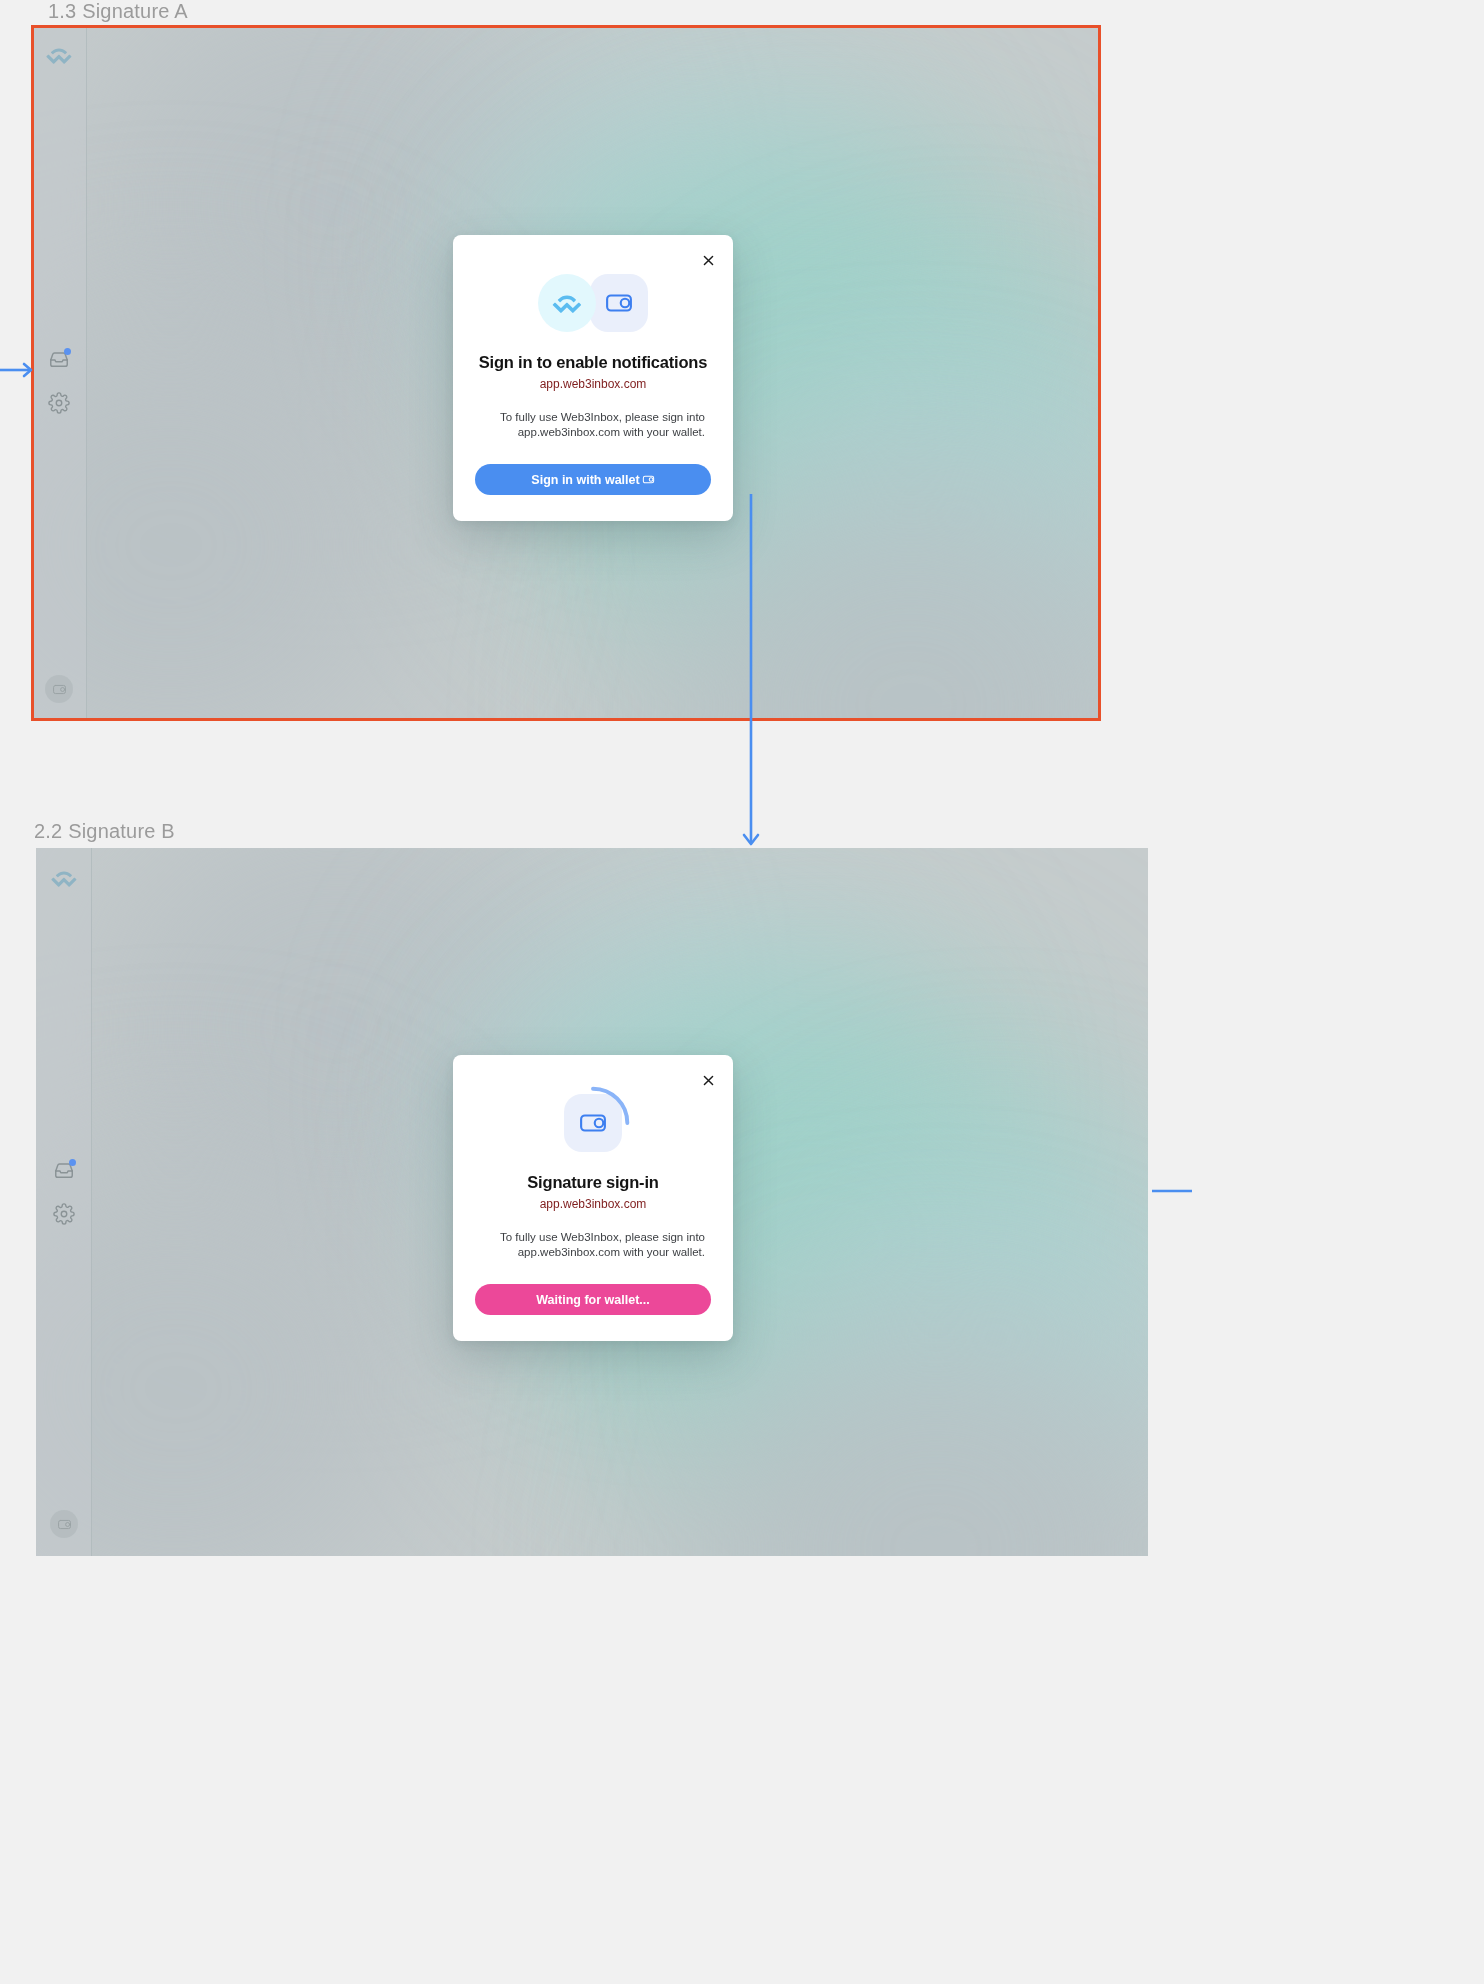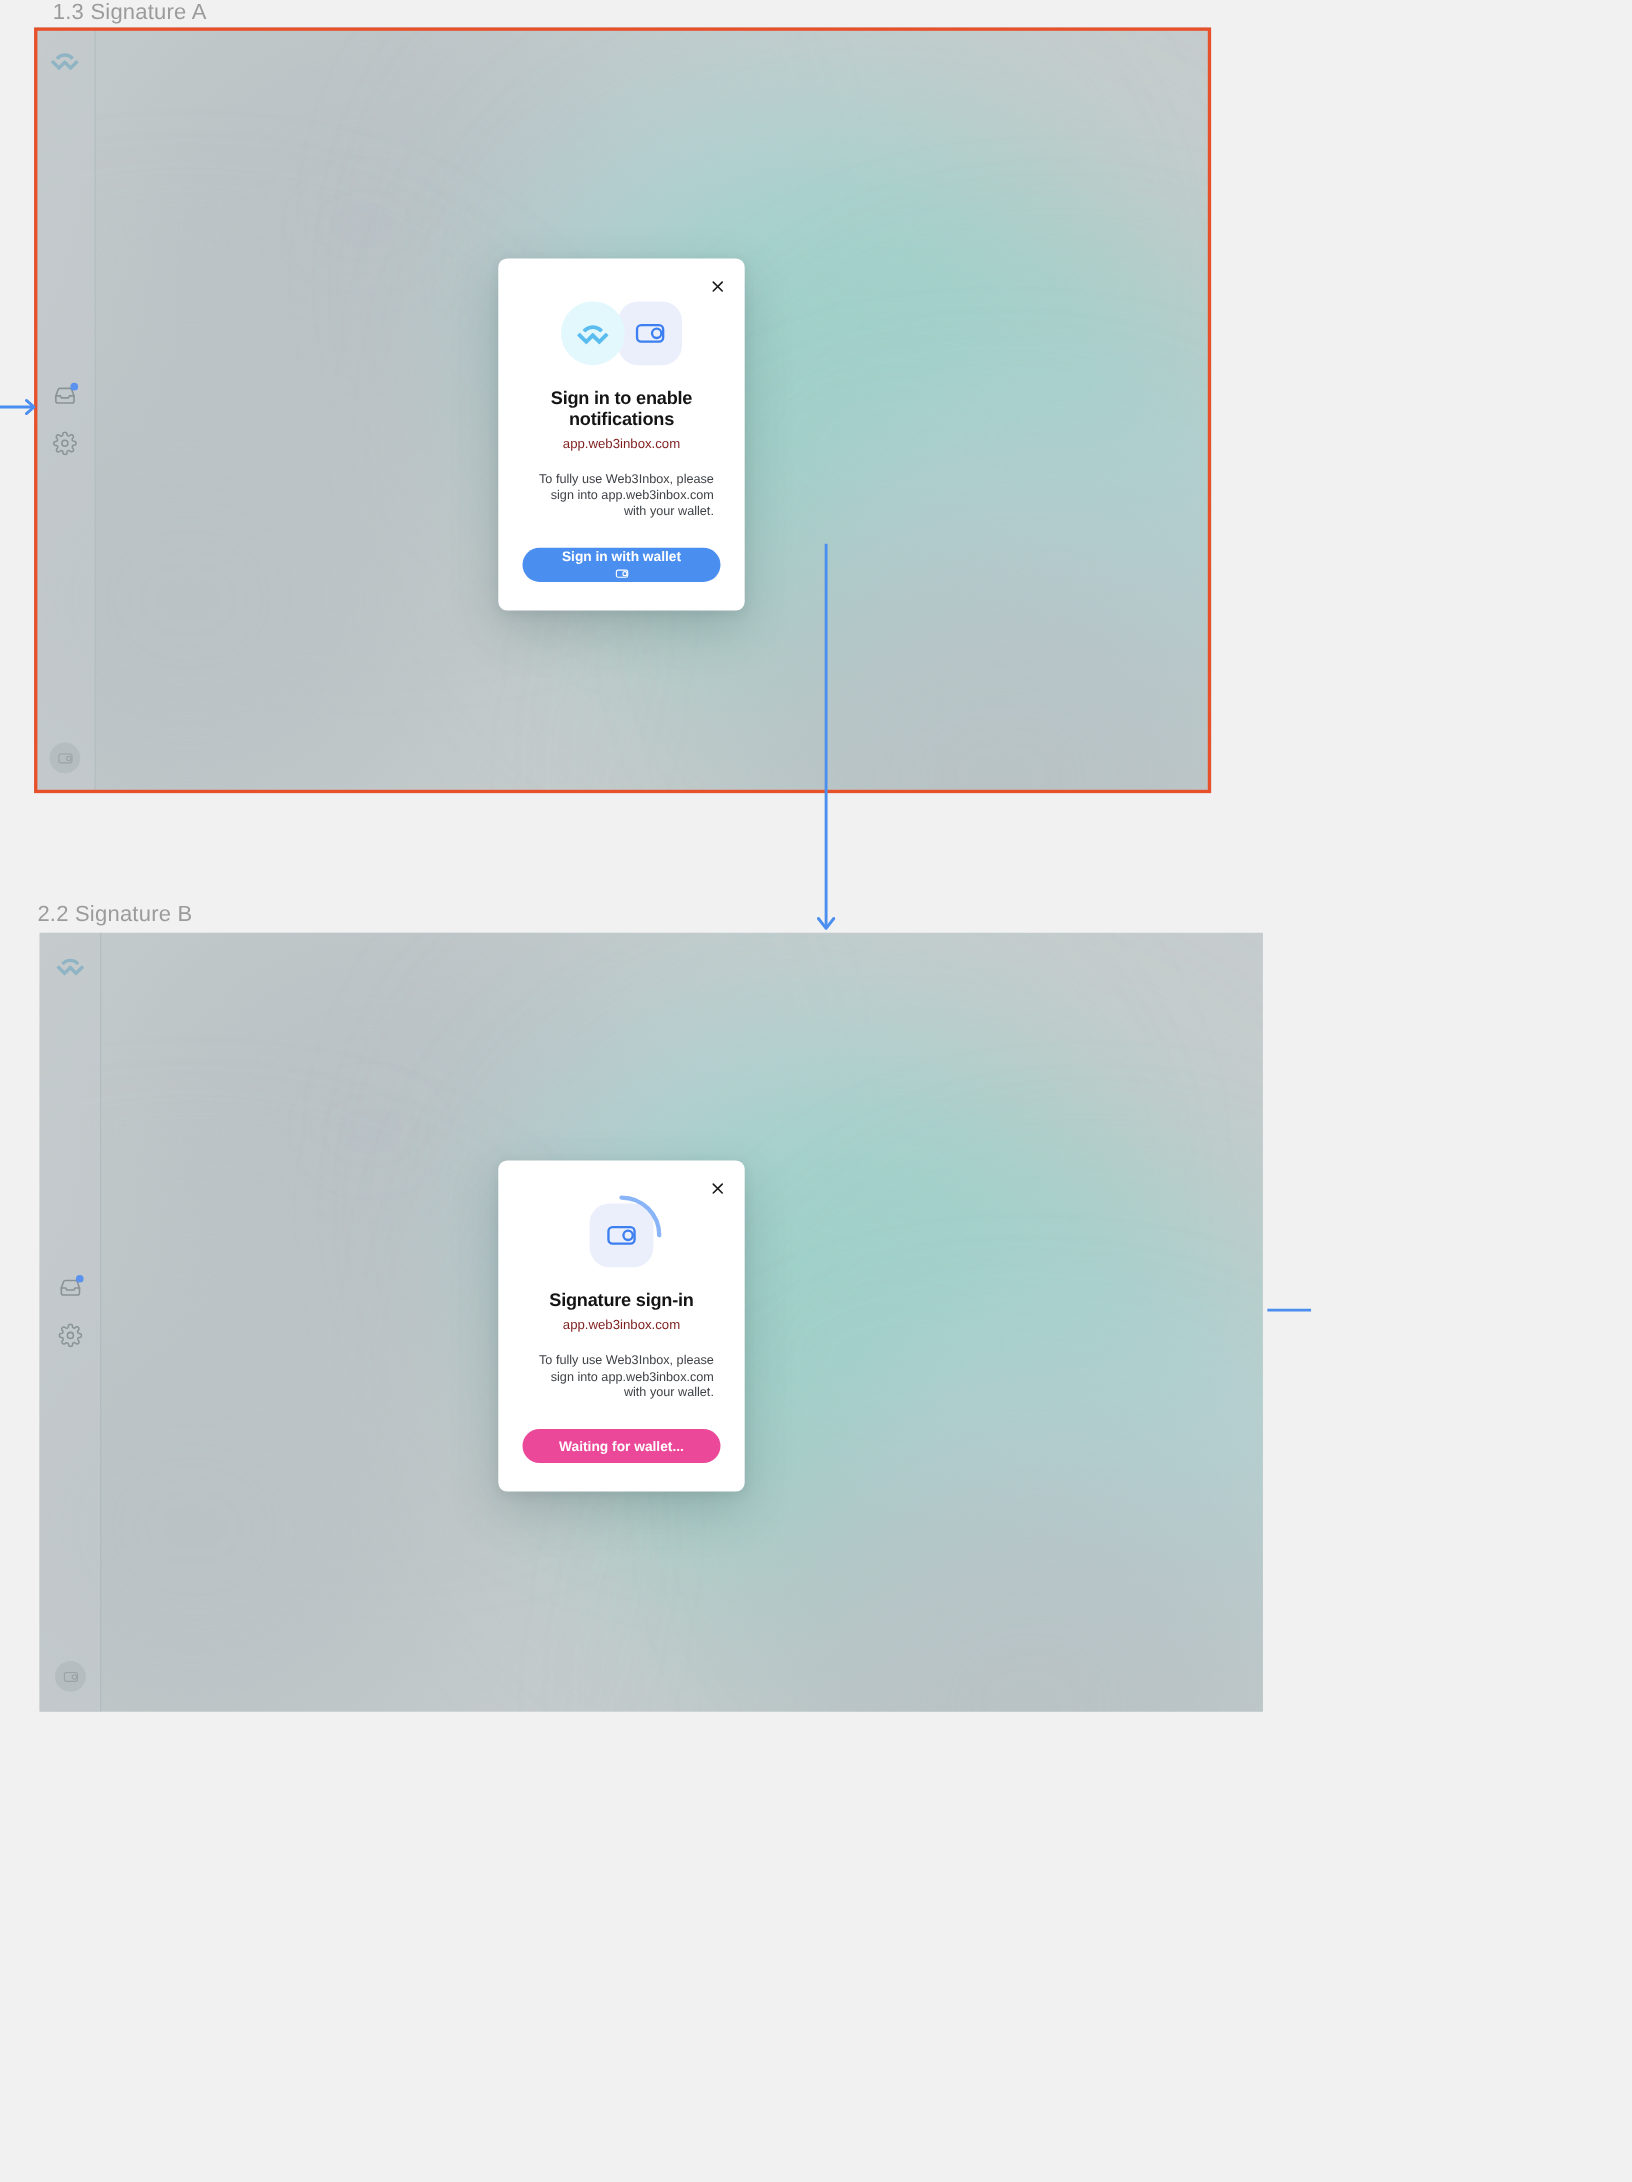--- a/index.html
+++ b/index.html
@@ -71,21 +71,21 @@
   .rail-bottom {
     position: absolute; left: 14px; bottom: 18px;
     width: 28px; height: 28px; border-radius: 50%;
     background: rgba(178,186,188,.75);
     display: flex; align-items: center; justify-content: center;
   }
 
   
   .modal {
     position: absolute;
-    width: 224px;
+    width: 280px;
     background: #ffffff;
     border-radius: 8px;
     box-shadow: 0 16px 44px rgba(60,75,80,.22), 0 3px 10px rgba(60,75,80,.10);
     padding: 22px 22px 26px 22px;
     z-index: 30;
   }
   .modal-a { left: 453px; top: 235px; }
   .modal-b { left: 453px; top: 1055px; }
 
   .modal-close {
@@ -151,21 +151,20 @@
     height: 31px;
     border-radius: 17px;
     display: flex; align-items: center; justify-content: center;
     gap: 2px;
     font-size: 12.5px;
     font-weight: 600;
     color: #ffffff;
     cursor: pointer;
     border: none;
     width: 100%;
-    flex-direction: column;
   }
   .btn-primary { background: #4a8ef0; }
   .btn-waiting { background: #ec4899; cursor: default; }
 
   
   .conn { position: absolute; z-index: 50; pointer-events: none; }
 </style>
 </head>
 <body>
 

